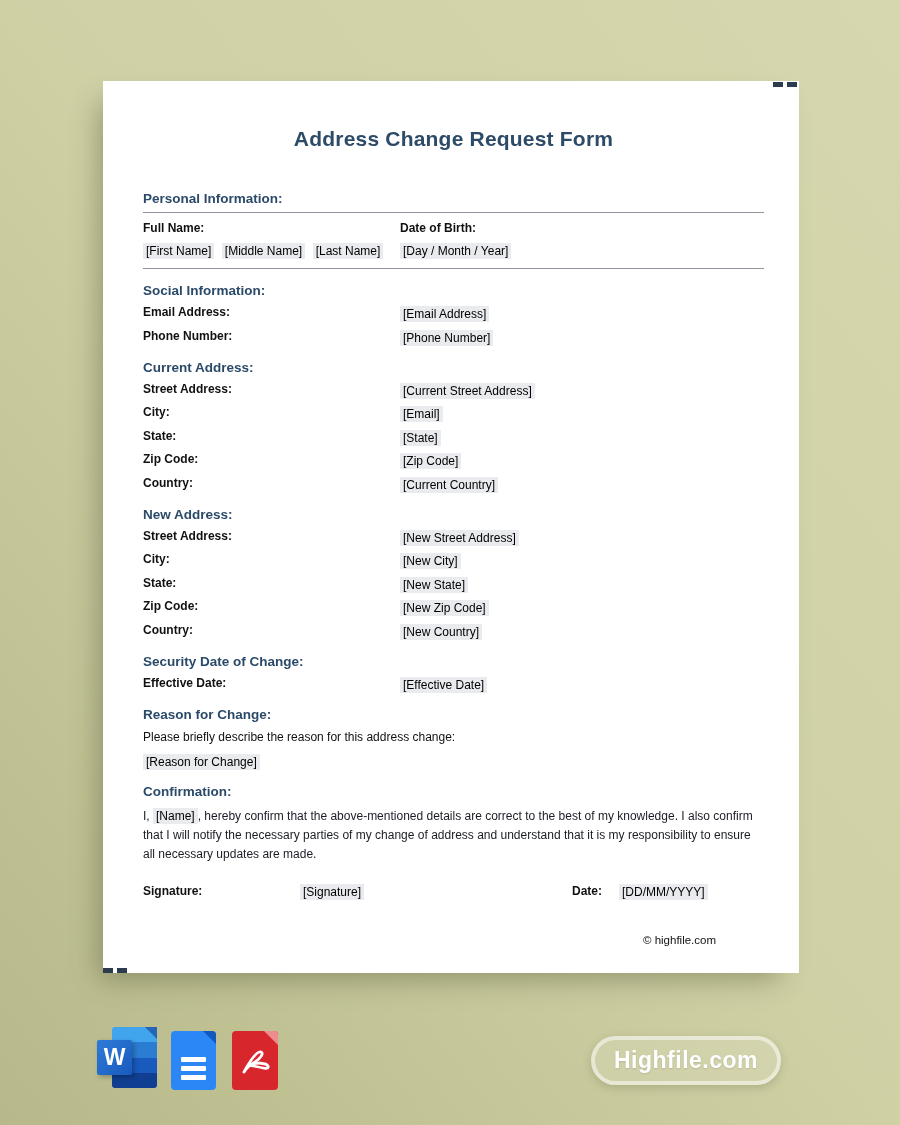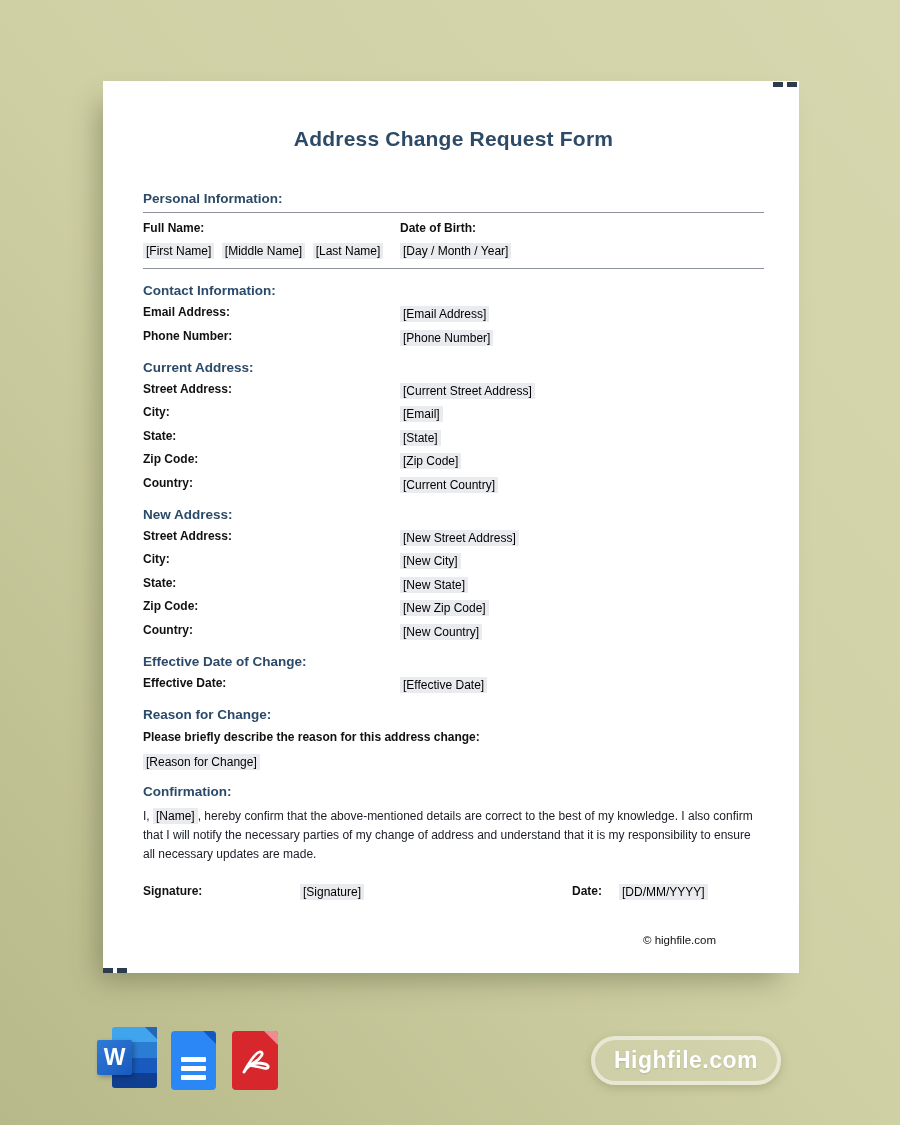--- a/index.html
+++ b/index.html
@@ -26,21 +26,21 @@
     padding:1px 3px;display:inline-block;line-height:14px;}
   .kv{display:grid;grid-template-columns:257px 1fr;margin-bottom:7.5px;line-height:13px;}
   
   .personal{margin-top:40px;}
   .personal .sec-h{margin-bottom:6px;}
   .p-grid{display:grid;grid-template-columns:257px 195px 1fr;}
   .p-grid .lbl{padding:8px 0 6px;}
   .p-vals{padding:0 0 9px;}
   .p-vals .ph{margin-right:3px;}
   
-  .prompt{font-weight:bold;color:#111;font-size:12px;margin:0 0 8px;line-height:14px;}
+  .prompt{font-weight:normal;color:#111;font-size:12px;margin:0 0 8px;line-height:14px;}
   .conf-p{margin:0;font-size:12px;color:#1a1d24;line-height:19px;}
   .sig-row{display:grid;grid-template-columns:157px 272px 47px auto;align-items:start;
     margin-top:20px;line-height:14px;}
   .footer-credit{position:absolute;left:540px;top:853px;font-size:11.5px;color:#111;}
   
   .dash{position:absolute;width:10px;height:5px;background:var(--dash);}
   .dash.tr1{top:1px;right:16px;} .dash.tr2{top:1px;right:2px;}
   .dash.bl1{bottom:0;left:0;} .dash.bl2{bottom:0;left:14px;}
   
   .word-icon{position:absolute;left:97px;top:1026px;width:62px;height:66px;}
@@ -107,21 +107,21 @@
             <div class="lbl">Date of Birth:</div>
             <div class="p-vals">
               <span class="ph">[Day / Month / Year]</span>
             </div>
           </div>
         </div>
         <hr class="rule">
       </section>
 
       <section class="sec">
-        <h2 class="sec-h">Contact Information:</h2>
+        <h2 class="sec-h">Social Information:</h2>
         <div class="kv">
           <span class="lbl">Email Address:</span>
           <span><span class="ph">[Email Address]</span></span>
         </div>
         <div class="kv">
           <span class="lbl">Phone Number:</span>
           <span><span class="ph">[Phone Number]</span></span>
         </div>
       </section>
 
@@ -167,21 +167,21 @@
           <span class="lbl">Zip Code:</span>
           <span><span class="ph">[New Zip Code]</span></span>
         </div>
         <div class="kv">
           <span class="lbl">Country:</span>
           <span><span class="ph">[New Country]</span></span>
         </div>
       </section>
 
       <section class="sec">
-        <h2 class="sec-h">Effective Date of Change:</h2>
+        <h2 class="sec-h">Security Date of Change:</h2>
         <div class="kv">
           <span class="lbl">Effective Date:</span>
           <span><span class="ph">[Effective Date]</span></span>
         </div>
       </section>
 
       <section class="sec">
         <h2 class="sec-h">Reason for Change:</h2>
         <p class="prompt">Please briefly describe the reason for this address change:</p>
         <div>

